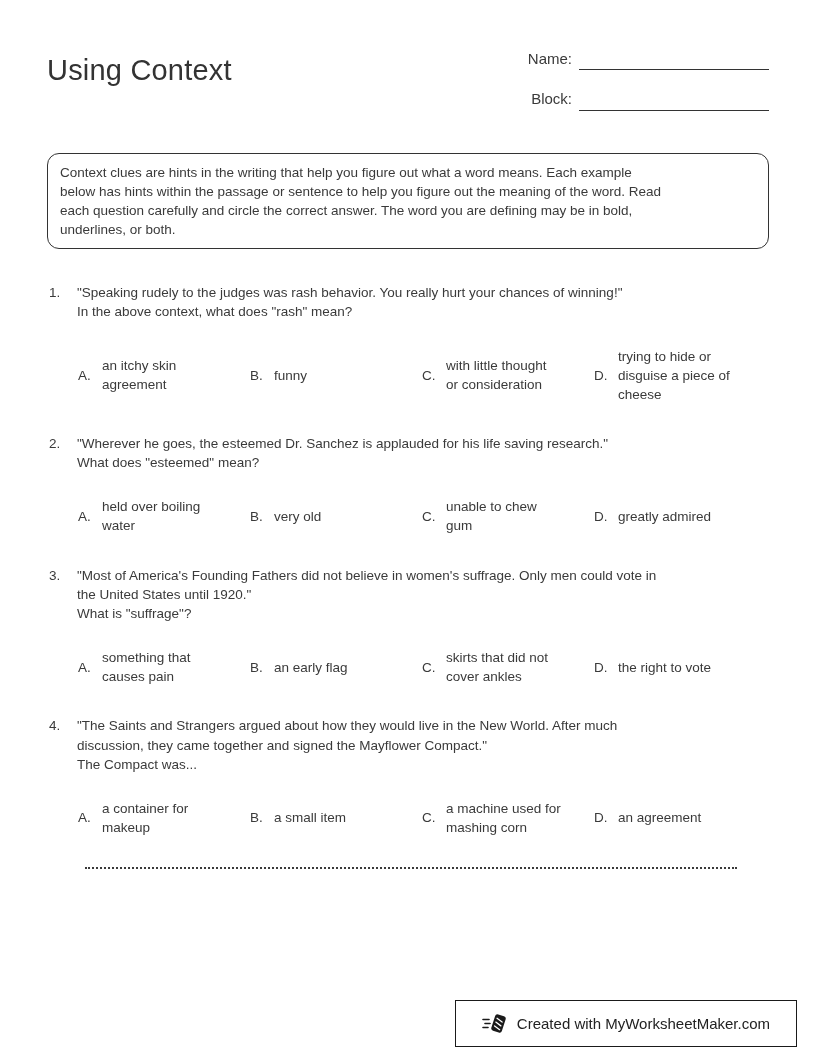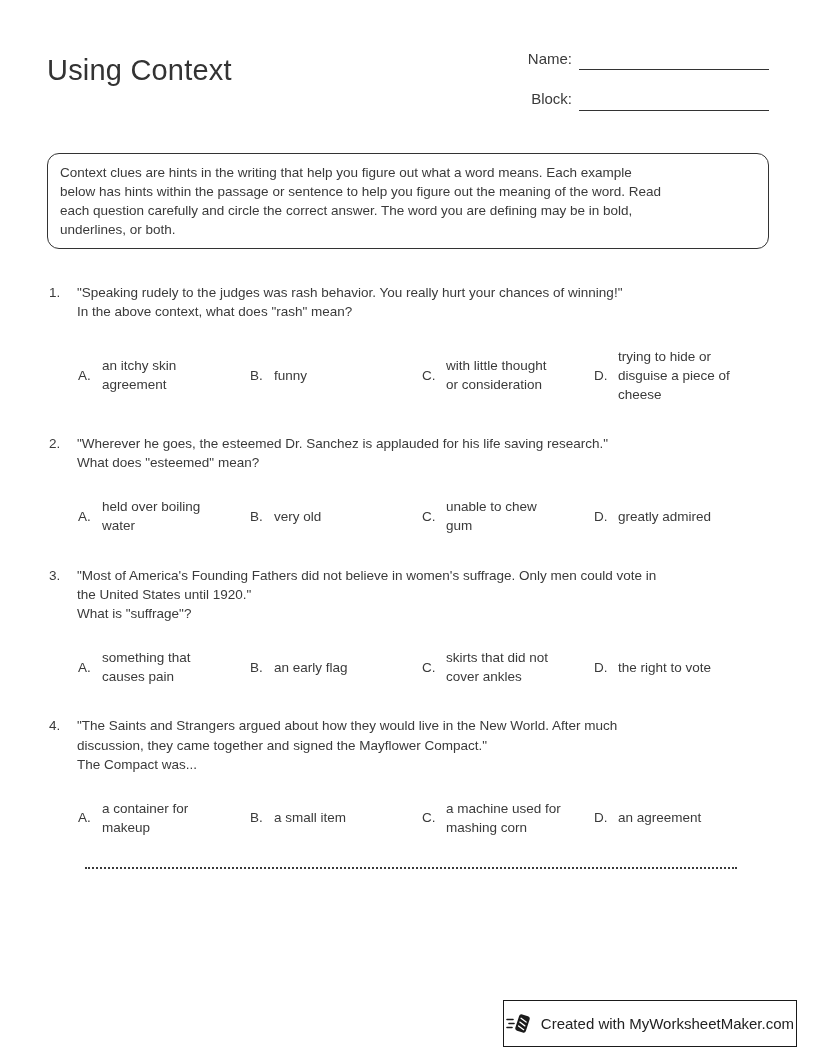--- a/index.html
+++ b/index.html
@@ -61,21 +61,21 @@
   .footer-badge {
     position: absolute;
     right: 19px;
     bottom: 9px;
     height: 47px;
     box-sizing: border-box;
     border: 1.5px solid #1a1a1a;
     display: flex;
     align-items: center;
     gap: 8px;
-    padding: 0 2px;
+    padding: 0 26px;
     font-size: 15px;
     color: #222222;
     background: #ffffff;
   }
   .logo-icon { display: inline-flex; }
 </style>
 </head>
 <body>
 
 <div class="page">

